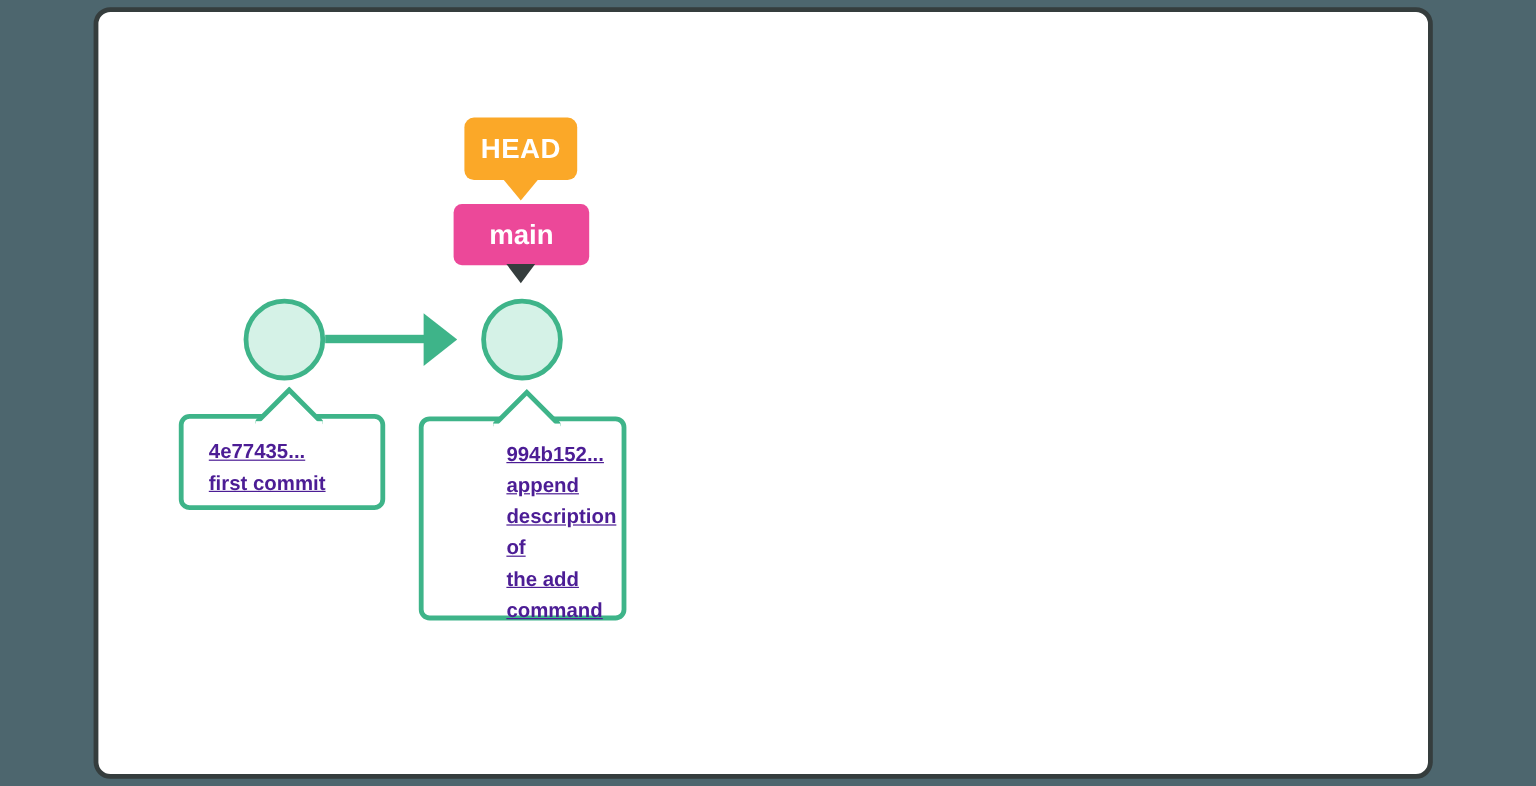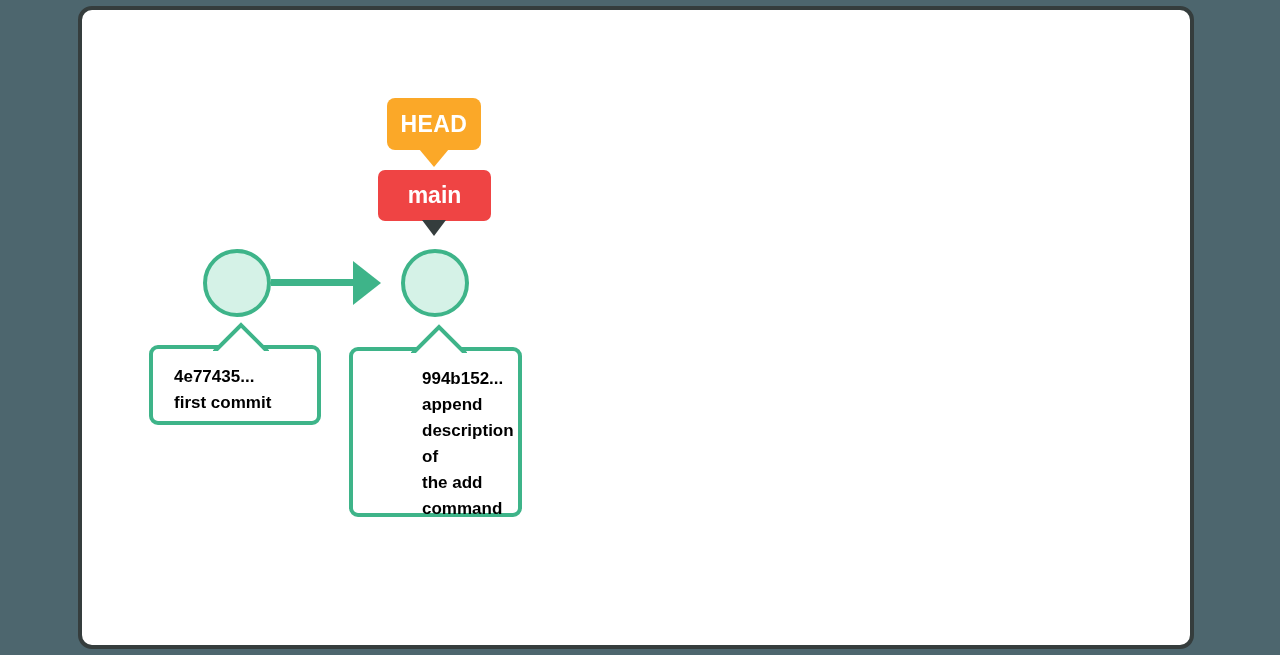--- a/index.html
+++ b/index.html
@@ -74,21 +74,21 @@
     border-top: 18px solid #fba828;
   }
 
   
   .branch-badge {
     position: absolute;
     left: 378px;
     top: 170px;
     width: 113px;
     height: 51px;
-    background: #ef4444;
+    background: #ec4899;
     border-radius: 7px;
     display: flex;
     align-items: center;
     justify-content: center;
   }
   .branch-badge .label {
     color: #ffffff;
     font-size: 23px;
     font-weight: bold;
     line-height: 1;
@@ -140,26 +140,27 @@
 
   
   .commit-card {
     position: absolute;
     border: 4px solid #3eb489;
     border-radius: 9px;
     background: #ffffff;
     box-sizing: border-box;
   }
   .commit-card .card-text {
-    color: #000000;
+    color: #4c1d95;
     font-size: 17px;
     font-weight: bold;
     line-height: 26px;
     white-space: pre-line;
     padding: 15px 0 0 21px;
+    text-decoration: underline;
   }
   
   .notch {
     position: absolute;
     top: -27px;
     width: 56px;
     height: 30px;
     overflow: visible;
   }
   .notch svg { display: block; }

